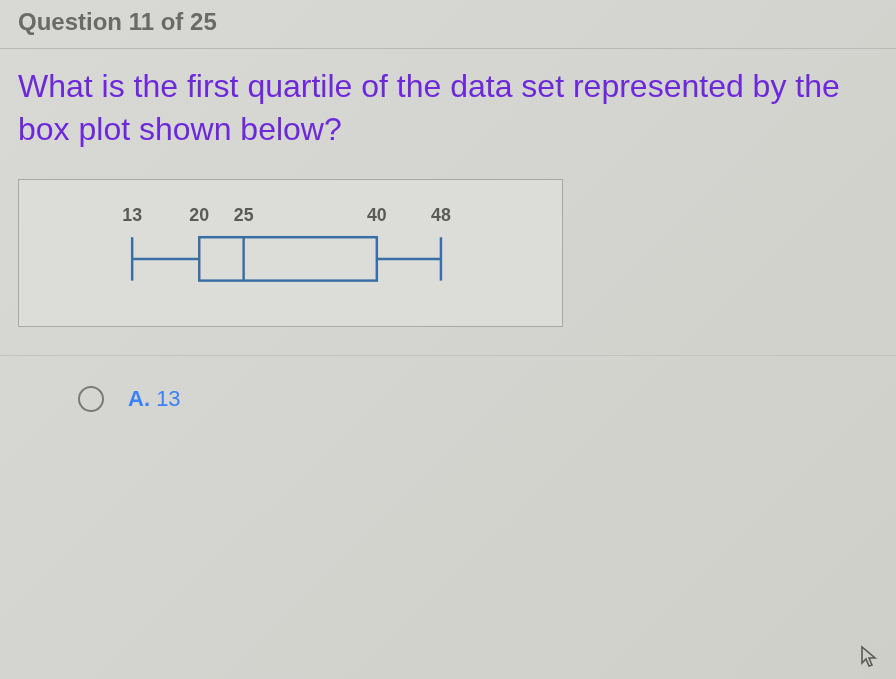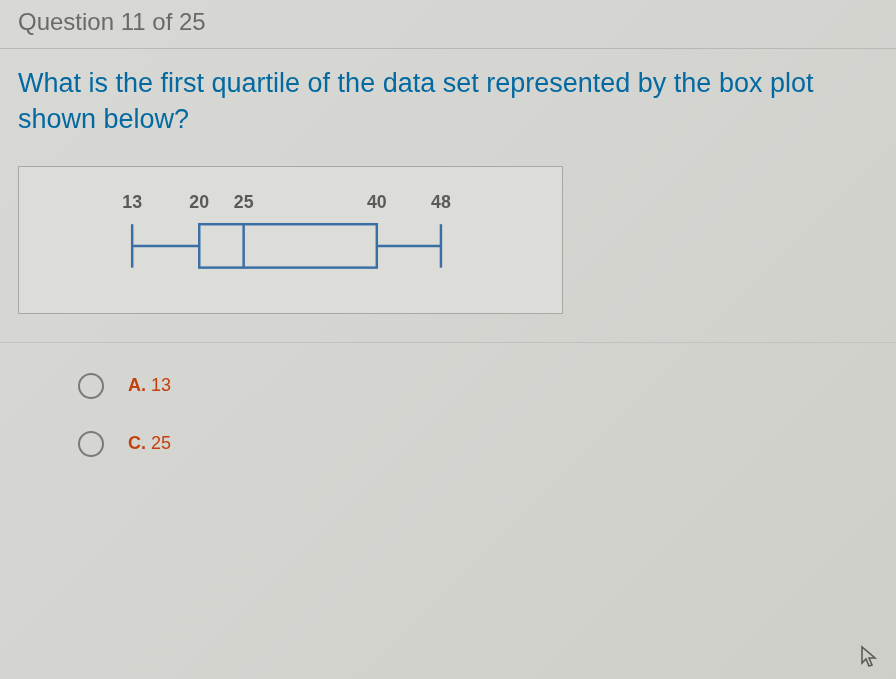--- a/index.html
+++ b/index.html
@@ -12,27 +12,27 @@
       padding: 0;
       overflow: hidden;
       position: relative;
     }
     .header {
       padding: 8px 18px 12px 18px;
       border-bottom: 1px solid #b8b8b4;
     }
     .question-number {
       font-size: 24px;
-      font-weight: normal;
+      font-weight: bold;
       color: #6a6a68;
     }
     .question-text {
       padding: 16px 18px 20px 18px;
-      font-size: 27px;
-      color: #0369a1;
+      font-size: 32px;
+      color: #6d28d9;
       line-height: 1.35;
     }
     .boxplot-frame {
       margin: 8px 0 0 18px;
       width: 545px;
       height: 148px;
       border: 1.5px solid #a8a8a4;
       background: #dcdcd9;
       position: relative;
     }
@@ -58,22 +58,22 @@
     }
     .radio {
       width: 26px;
       height: 26px;
       border: 2.5px solid #7a7a78;
       border-radius: 50%;
       margin-right: 24px;
       flex-shrink: 0;
     }
     .option-label {
-      font-size: 18px;
-      color: #c2410c;
+      font-size: 22px;
+      color: #3b82f6;
     }
     .option-letter {
       font-weight: bold;
     }
     .cursor {
       position: absolute;
       bottom: 10px;
       right: 16px;
       color: #6a6a68;
     }
@@ -113,24 +113,17 @@
 <hr class="divider">
 
 <div class="options">
   <div class="option">
     <div class="radio"></div>
     <div class="option-label">
       <span class="option-letter">A.</span>
       <span>13</span>
     </div>
   </div>
-  <div class="option">
-    <div class="radio"></div>
-    <div class="option-label">
-      <span class="option-letter">C.</span>
-      <span>25</span>
-    </div>
-  </div>
 </div>
 
 <svg class="cursor" width="20" height="24" viewBox="0 0 20 24">
   <path d="M2 2 L2 18 L6 14 L9 21 L12 20 L9 13 L15 13 Z" fill="none" stroke="#5a5a58" stroke-width="1.6"></path>
 </svg>
 
 </body></html>

